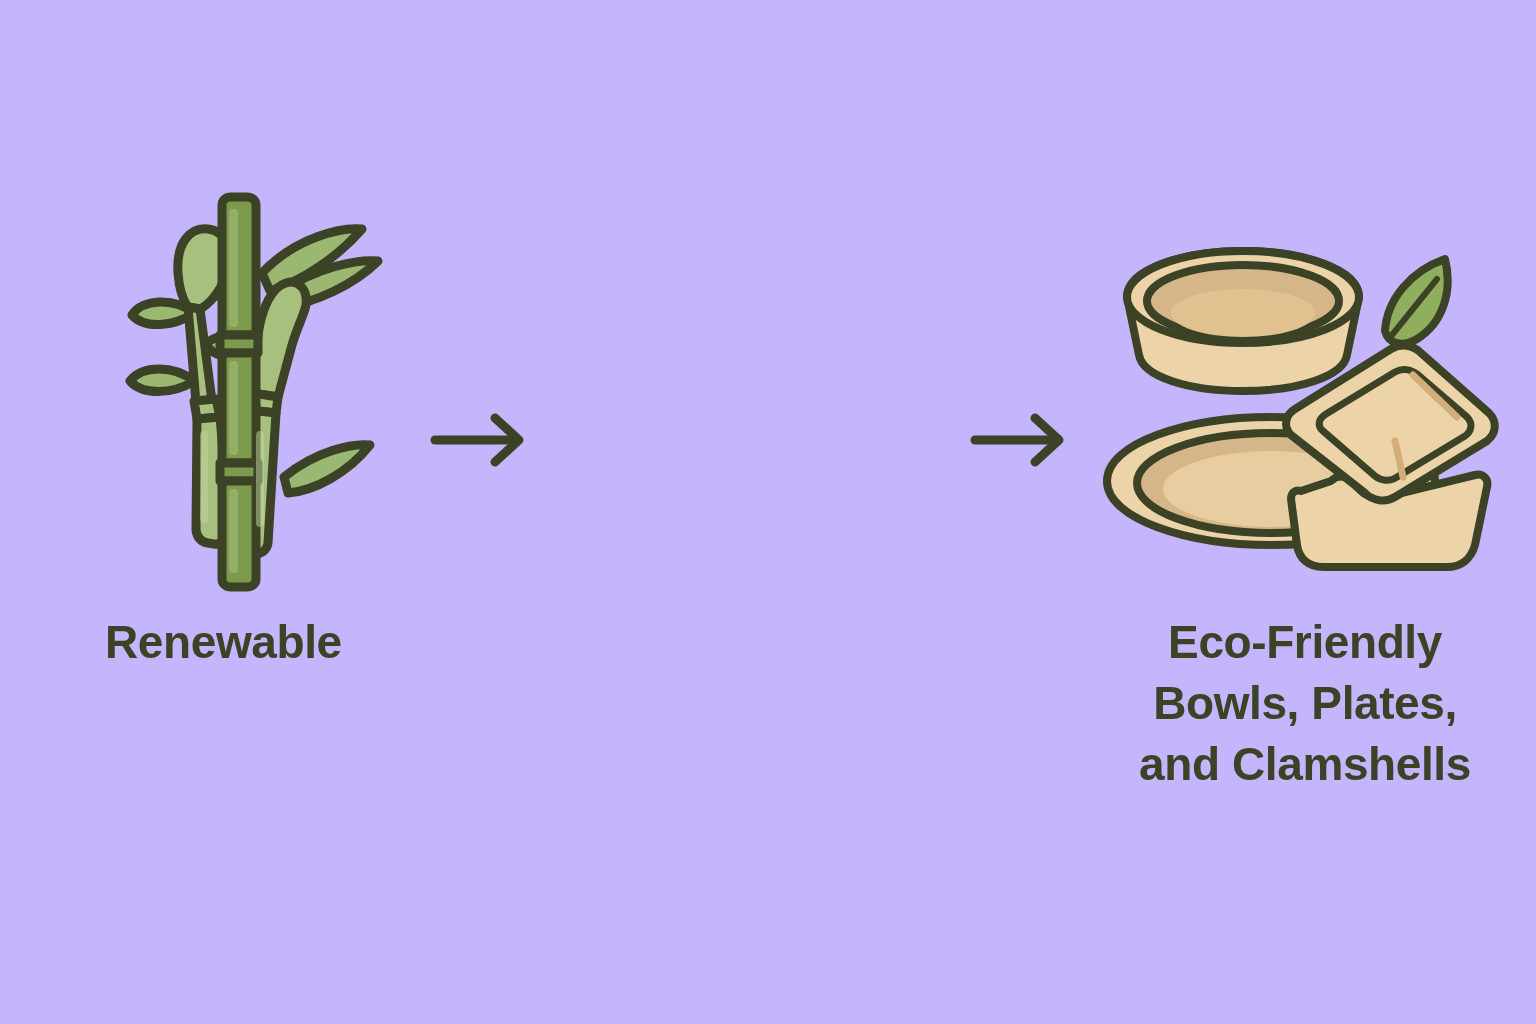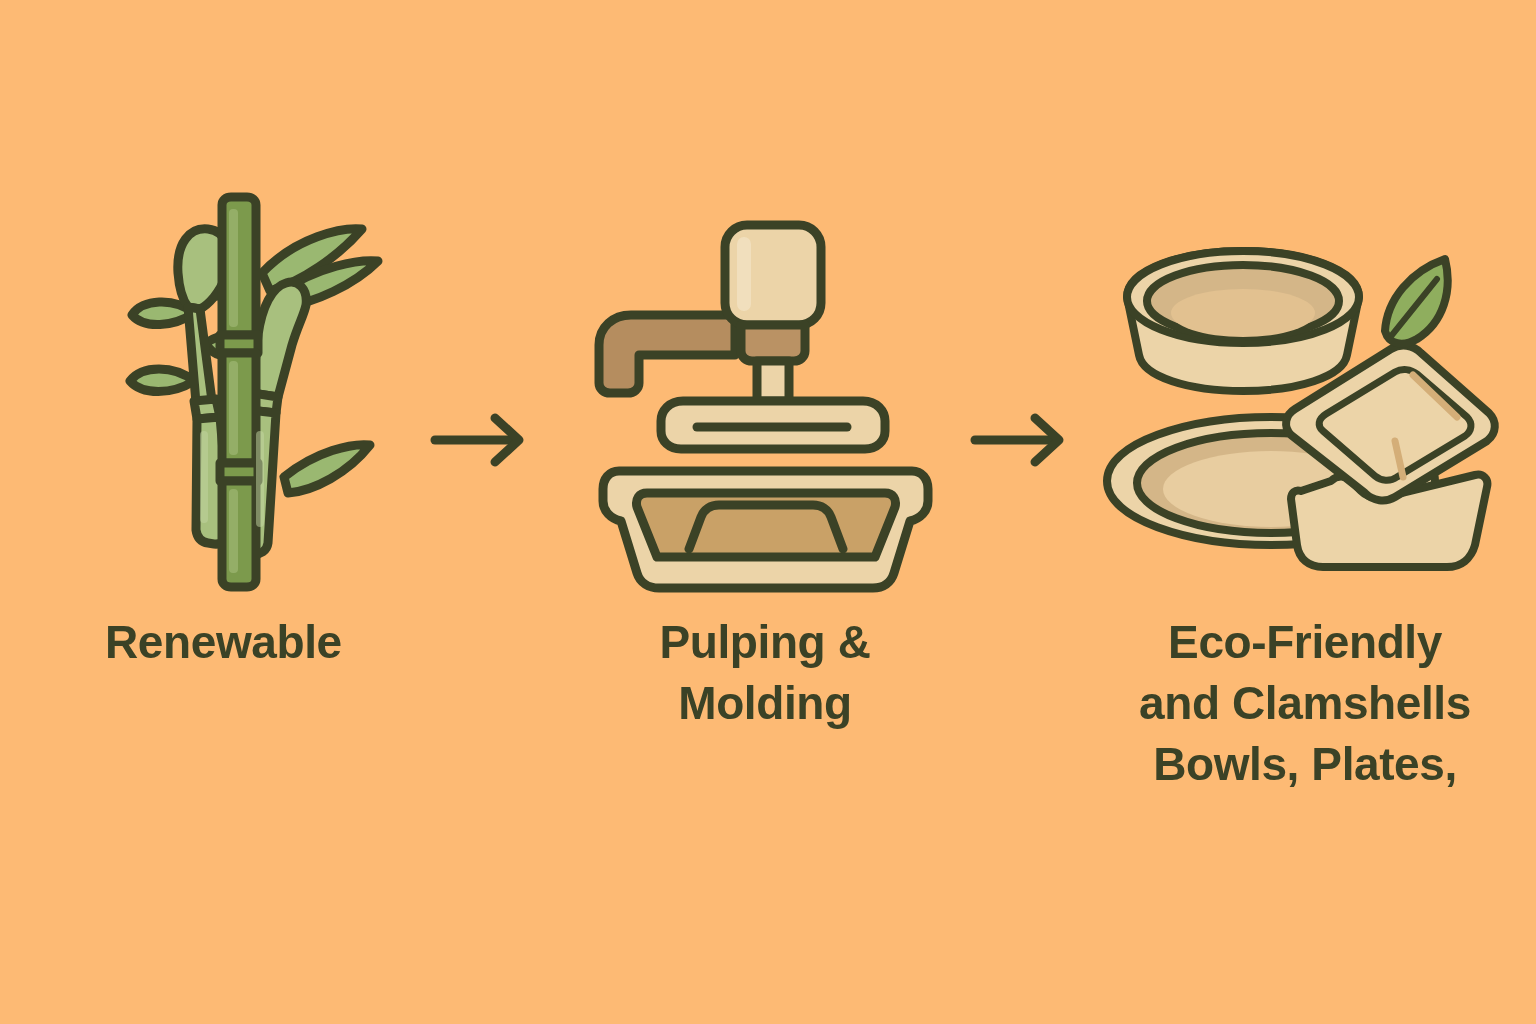--- a/index.html
+++ b/index.html
@@ -11,21 +11,21 @@
     width: 1536px;
     height: 1024px;
     overflow: hidden;
     background: #fdfbf2;
     font-family: "Liberation Sans", sans-serif;
   }
   #infographic {
     position: relative;
     width: 1536px;
     height: 1024px;
-    background: #fdba74;
+    background: #c4b5fd;
   }
 
   
   .stage {
     position: absolute;
     top: 0;
     height: 1024px;
   }
   #stage-source   { left: 40px;   width: 400px; }
   #stage-process  { left: 560px;  width: 410px; }
@@ -132,64 +132,20 @@
 
   <div class="arrow" id="arrow-1">
     <svg width="120" height="60" viewBox="0 0 120 60" aria-hidden="true">
       <g fill="none" stroke="#3b4226" stroke-width="9" stroke-linecap="round" stroke-linejoin="round">
         <line x1="10" y1="30" x2="92" y2="30"></line>
         <polyline points="70,8 94,30 70,52"></polyline>
       </g>
     </svg>
   </div>
 
-  <div class="stage" id="stage-process">
-
-    <div class="stage-art">
-      <svg width="360" height="385" viewBox="0 0 360 385" aria-hidden="true">
-        <g stroke="#3b4226" stroke-width="9" stroke-linejoin="round" stroke-linecap="round">
-
-          <path d="M14 140 C 14 122, 28 110, 46 110 L 150 110 L 150 150 L 54 150 L 54 178
-                   C 54 184, 49 188, 43 188 L 25 188 C 19 188, 14 184, 14 178 Z" fill="#b58d5f"></path>
-
-          <rect x="140" y="20" width="96" height="100" rx="22" fill="#ecd4a8"></rect>
-
-          <path d="M156 120 L 220 120 L 220 146 C 220 152, 215 156, 209 156
-                   L 167 156 C 161 156, 156 152, 156 146 Z" fill="#ba9264"></path>
-
-          <path d="M172 156 L 204 156 L 204 196 L 172 196 Z" fill="#ecd4a8"></path>
-
-          <path d="M176 196 L 200 196 L 278 196 C 292 196, 300 206, 300 216
-                   L 300 226 C 300 236, 292 244, 280 244 L 96 244
-                   C 84 244, 76 236, 76 226 L 76 216 C 76 206, 84 196, 98 196 Z" fill="#ecd4a8"></path>
-
-          <path d="M112 222 L 262 222" fill="none" stroke-width="9"></path>
-
-          <path d="M34 266 C 24 266, 18 274, 18 284 L 18 296 C 18 306, 26 314, 36 316
-                   L 52 368 C 55 378, 64 383, 74 383 L 288 383
-                   C 298 383, 306 378, 309 368 L 325 316
-                   C 335 314, 343 306, 343 296 L 343 284
-                   C 343 274, 337 266, 327 266 Z" fill="#ecd4a8"></path>
-
-          <path d="M62 288 C 54 288, 50 294, 52 302 L 72 352 L 290 352 L 310 302
-                   C 312 294, 308 288, 300 288 Z" fill="#c9a167"></path>
-
-          <path d="M104 344 L 116 312 C 119 304, 126 300, 134 300 L 228 300
-                   C 236 300, 243 304, 246 312 L 258 344" fill="none" stroke-width="9"></path>
-        </g>
-
-        <rect x="152" y="32" width="14" height="74" rx="7" fill="#f4e4c6" opacity="0.7"></rect>
-      </svg>
-    </div>
-
-    <div class="caption" id="caption-process">
-      <span class="line">Pulping &amp;</span>
-      <span class="line">Molding</span>
-    </div>
-  </div>
 
   <div class="arrow" id="arrow-2">
     <svg width="120" height="60" viewBox="0 0 120 60" aria-hidden="true">
       <g fill="none" stroke="#3b4226" stroke-width="9" stroke-linecap="round" stroke-linejoin="round">
         <line x1="10" y1="30" x2="92" y2="30"></line>
         <polyline points="70,8 94,30 70,52"></polyline>
       </g>
     </svg>
   </div>
 
@@ -236,18 +192,18 @@
         <g stroke="#3b4226" stroke-width="8" stroke-linejoin="round" stroke-linecap="round">
           <path d="M290 86 C 292 54, 316 26, 350 14 C 358 46, 348 78, 322 94
                    C 308 102, 294 100, 290 86 Z" fill="#8fae5e"></path>
           <path d="M297 90 L 342 34" fill="none" stroke-width="6"></path>
         </g>
       </svg>
     </div>
 
     <div class="caption" id="caption-products">
       <span class="line">Eco-Friendly</span>
+      <span class="line">Bowls, Plates,</span>
       <span class="line">and Clamshells</span>
-      <span class="line">Bowls, Plates,</span>
     </div>
   </div>
 
 </div>
 
 </body></html>

